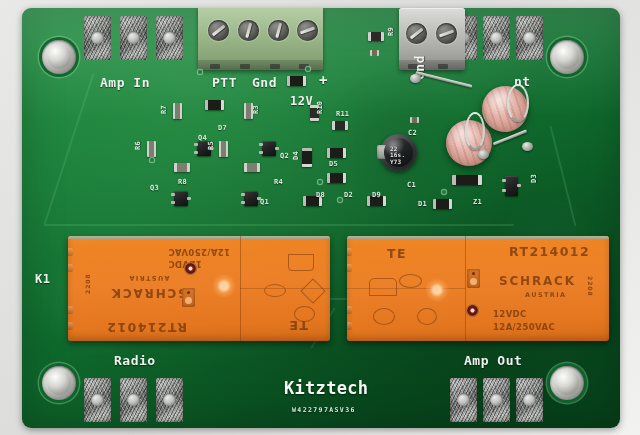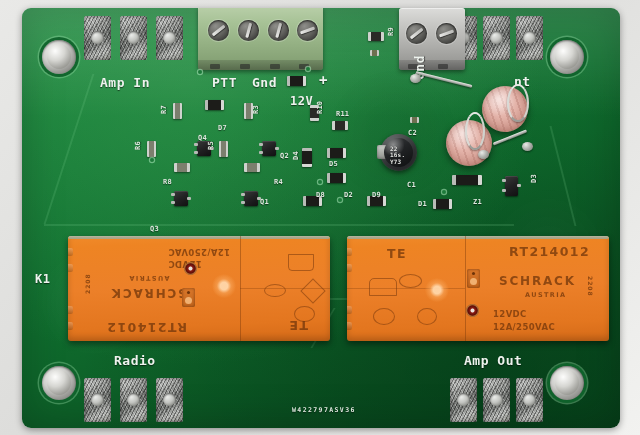--- a/index.html
+++ b/index.html
@@ -252,20 +252,21 @@
     <div class="silk" style="left:190px;top:67px;font-size:13px;">PTT</div>
     <div class="silk" style="left:230px;top:67px;font-size:13px;">Gnd</div>
     <div class="silk" style="left:268px;top:64px;font-size:14px;">−</div>
     <div class="silk" style="left:297px;top:64px;font-size:14px;">+</div>
     <div class="silk" style="left:268px;top:86px;font-size:12px;">12V</div>
     <div class="silk rot90" style="left:390px;top:72px;font-size:13px;">Gnd</div>
     <div class="silk" style="left:492px;top:66px;font-size:13px;">nt</div>
     <div class="silk" style="left:92px;top:345px;font-size:13px;">Radio</div>
     <div class="silk" style="left:442px;top:345px;font-size:13px;">Amp Out</div>
 
+    <div class="brand" style="left:262px;top:370px;">Kitztech</div>
     <div class="partno" style="left:270px;top:398px;">W422797ASV36</div>
 
     <div class="silk" style="left:13px;top:264px;font-size:12px;">K1</div>
     <div class="silk" style="left:570px;top:262px;font-size:12px;">K2</div>
 
     <div class="res v lt" style="left:151px;top:95px;"></div>
     <div class="res v lt" style="left:125px;top:133px;"></div>
     <div class="res lt" style="left:152px;top:155px;"></div>
     <div class="res v lt" style="left:197px;top:133px;"></div>
     <div class="res v lt" style="left:222px;top:95px;"></div>
@@ -337,29 +338,29 @@
     <div class="wire" style="left:485px;top:76px;width:18px;height:34px;"></div>
     <div class="wirestr" style="left:393px;top:70px;width:58px;transform:rotate(14deg);"></div>
     <div class="wirestr" style="left:470px;top:128px;width:36px;transform:rotate(-22deg);"></div>
     <div class="solderblob" style="left:388px;top:66px;"></div>
     <div class="solderblob" style="left:456px;top:142px;"></div>
     <div class="solderblob" style="left:500px;top:134px;"></div>
 
     <div id="desig-layer">
         <div class="silk sm rot90" style="position: absolute; left: 138px; top: 106px;">R7</div>
         <div class="silk sm rot90" style="position: absolute; left: 112px; top: 142px;">R6</div>
-        <div class="silk sm" style="position: absolute; left: 141px; top: 170px;">R8</div>
+        <div class="silk sm" style="position: absolute; left: 156px; top: 170px;">R8</div>
         <div class="silk sm rot90" style="position: absolute; left: 185px; top: 142px;">R5</div>
         <div class="silk sm rot90" style="position: absolute; left: 230px; top: 106px;">R3</div>
         <div class="silk sm" style="position: absolute; left: 252px; top: 170px;">R4</div>
         <div class="silk sm rot90" style="position: absolute; left: 294px; top: 106px;">R10</div>
         <div class="silk sm" style="position: absolute; left: 314px; top: 102px;">R11</div>
         <div class="silk sm rot90" style="position: absolute; left: 365px; top: 28px;">R9</div>
         <div class="silk sm" style="position: absolute; left: 176px; top: 126px;">Q4</div>
-        <div class="silk sm" style="position: absolute; left: 128px; top: 176px; margin-top: 41px;">Q3</div>
+        <div class="silk sm" style="position: absolute; left: 128px; top: 176px;">Q3</div>
         <div class="silk sm" style="position: absolute; left: 238px; top: 190px;">Q1</div>
         <div class="silk sm" style="position: absolute; left: 258px; top: 144px;">Q2</div>
         <div class="silk sm" style="position: absolute; left: 196px; top: 116px;">D7</div>
         <div class="silk sm rot90" style="position: absolute; left: 270px; top: 152px;">D4</div>
         <div class="silk sm" style="position: absolute; left: 307px; top: 152px;">D5</div>
         <div class="silk sm" style="position: absolute; left: 294px; top: 183px;">D8</div>
         <div class="silk sm" style="position: absolute; left: 322px; top: 183px;">D2</div>
         <div class="silk sm" style="position: absolute; left: 350px; top: 183px;">D9</div>
         <div class="silk sm" style="position: absolute; left: 396px; top: 192px;">D1</div>
         <div class="silk sm rot90" style="position: absolute; left: 508px; top: 175px;">D3</div>

